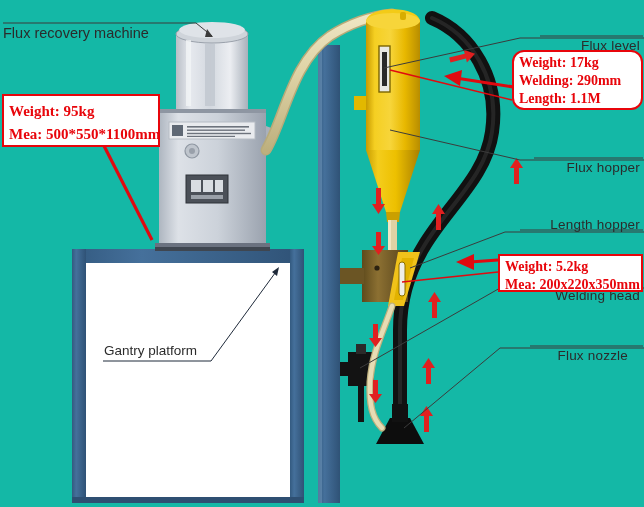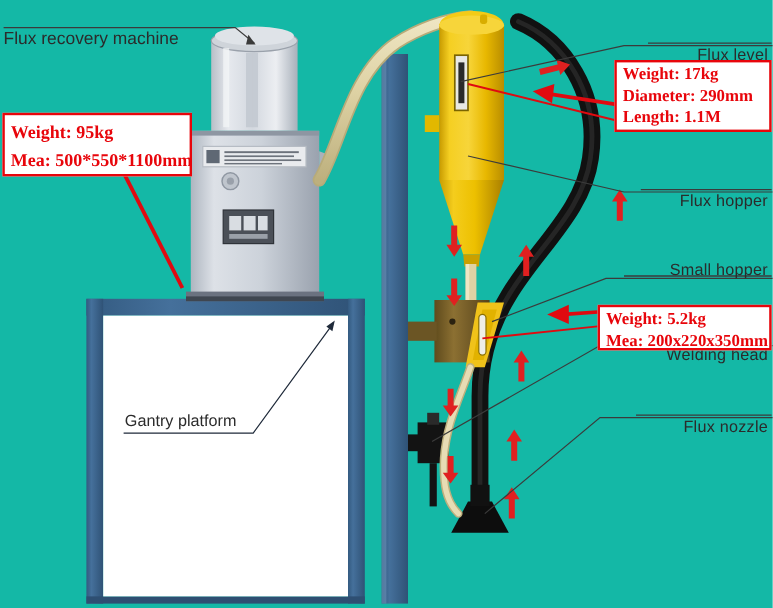--- a/index.html
+++ b/index.html
@@ -35,21 +35,21 @@
     box-sizing:border-box;
     padding:2px 5px 3px 5px;
   }
   .redbox .rl{
     display:block;
     white-space:nowrap;
     line-height:1.28;
   }
   #redbox-recovery{left:2px;top:58px;width:158px;height:53px;font-size:15px;padding-top:4px;margin-top:36px;}
   #redbox-recovery .rl{line-height:1.5;}
-  #redbox-hopper{left:512px;top:50px;width:131px;height:60px;font-size:14px;}
+  #redbox-hopper{left:512px;top:50px;width:131px;height:60px;font-size:14px;border-radius:12px;}
   #redbox-smallhopper{left:498px;top:240px;width:145px;height:38px;font-size:14px;margin-top:14px;}
 </style>
 </head>
 <body>
 
 <div id="stage">
 
   <svg class="layer" viewBox="0 0 644 507">
     <defs>
       <linearGradient id="gBody" x1="0" y1="0" x2="1" y2="0">
@@ -277,34 +277,34 @@
   </svg>
 
   <div class="llabel" id="label-recovery-machine" style="left:3px;top:25px;">Flux recovery machine</div>
 
   <div class="llabel" id="label-gantry" style="left:104px;top:343px;font-size:13.5px;text-align:right;">Gantry platform</div>
 
   <div class="rlabel" style="right:4px;top:38px;">Flux level</div>
 
   <div class="rlabel" style="right:4px;top:160px;">Flux hopper</div>
 
-  <div class="rlabel" style="right:4px;top:217px;">Small hopper</div>
+  <div class="rlabel" style="right:4px;top:217px;">Length hopper</div>
 
   <div class="rlabel" style="right:4px;top:288px;">Welding head</div>
 
-  <div class="rlabel" style="right:4px;top:348px;">Flux nozzle</div>
+  <div class="rlabel" style="right:16px;top:348px;">Flux nozzle</div>
 
   <div class="redbox" id="redbox-recovery">
     <span class="rl">Weight: 95kg</span>
     <span class="rl">Mea: 500*550*1100mm</span>
   </div>
 
   <div class="redbox" id="redbox-hopper">
     <span class="rl">Weight: 17kg</span>
-    <span class="rl">Diameter: 290mm</span>
+    <span class="rl">Welding: 290mm</span>
     <span class="rl">Length: 1.1M</span>
   </div>
 
   <div class="redbox" id="redbox-smallhopper">
     <span class="rl">Weight: 5.2kg</span>
     <span class="rl">Mea: 200x220x350mm</span>
   </div>
 
 </div>
 

